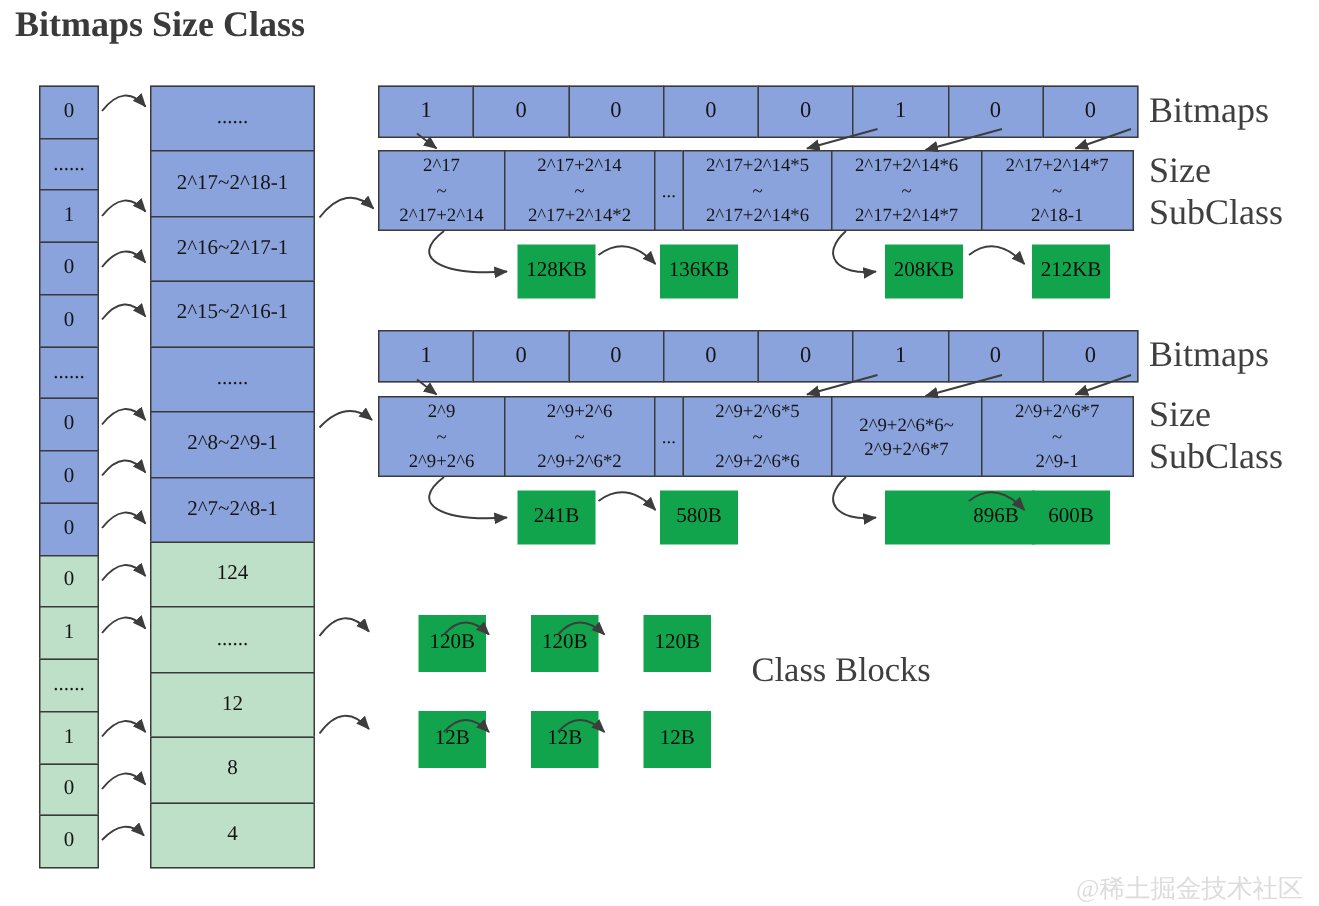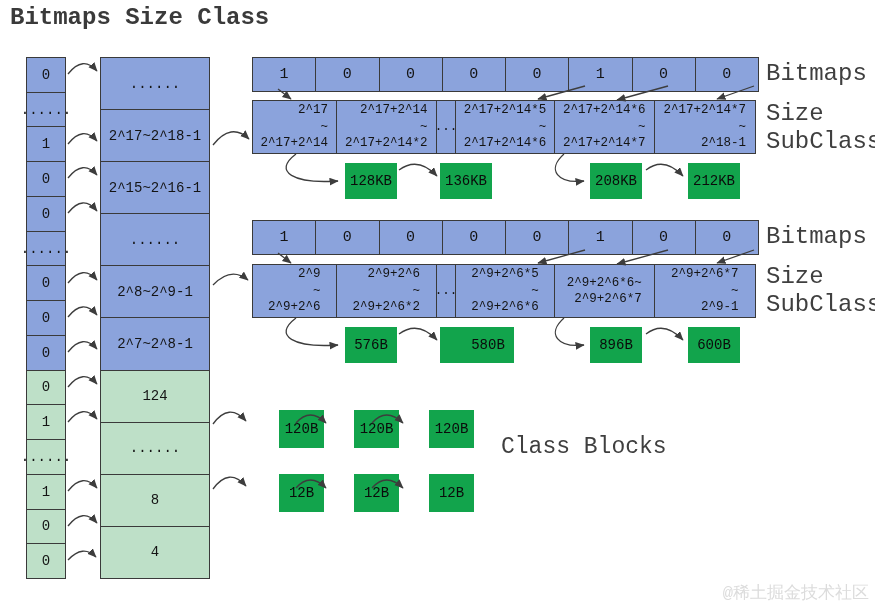--- a/index.html
+++ b/index.html
@@ -1,34 +1,34 @@
 <!DOCTYPE html>
 <html><head>
 <meta charset="utf-8">
 <style>
   html,body{margin:0;padding:0;background:#fff;}
   .canvas{position:relative;width:875px;height:604px;background:#fff;
-          font-family:Liberation Mono, monospace;overflow:hidden;}
+          font-family:Liberation Serif, serif;overflow:hidden;}
   .title{position:absolute;left:10px;top:4px;margin:0;font-size:24px;font-weight:600;color:#3a3a3a;}
   .col{position:absolute;display:flex;flex-direction:column;}
   .bitcol{left:26px;top:57px;width:40px;height:522px;}
   .classcol{left:100px;top:57px;width:110px;height:522px;}
   .cell{flex:1;display:flex;align-items:center;justify-content:center;
         border:1px solid #3a3a3a;font-size:14px;color:#141414;box-sizing:border-box;}
   .cell + .cell{margin-top:-1px;}
   .blue{background:#8BA3DC;}
   .green{background:#BEE0C8;}
   .bitmaprow{position:absolute;left:252px;width:507px;height:35px;display:flex;}
   .bm1{top:57px;}  .bm2{top:220px;}
   .bmcell{flex:1;display:flex;align-items:center;justify-content:center;background:#8BA3DC;
           border:1px solid #3a3a3a;font-size:15px;color:#141414;box-sizing:border-box;}
   .bmcell + .bmcell{margin-left:-1px;}
   .subrow{position:absolute;left:252px;width:507px;height:54px;display:flex;}
   .sub1{top:100px;}  .sub2{top:264px;}
-  .subcell{display:flex;align-items:center;justify-content:center;text-align:right;
+  .subcell{display:flex;align-items:center;justify-content:center;text-align:center;
            white-space:pre-line;background:#8BA3DC;border:1px solid #3a3a3a;
            font-size:12.5px;line-height:1.32;color:#141414;box-sizing:border-box;}
   .subcell + .subcell{margin-left:-1px;}
   .w1{width:16.7%}.w2{width:20.0%}.wd{width:3.9%}.w4{width:19.8%}.w5{width:19.8%}.w6{width:20.2%}
   .side-label{position:absolute;left:766px;font-size:24px;color:#3f3f3f;white-space:pre-line;line-height:28px;}
   .gbox{position:absolute;width:52px;height:36px;background:#12A44C;display:flex;
         align-items:center;justify-content:center;font-size:14px;color:#0b0b0b;}
   .fbox{position:absolute;width:45px;height:38px;background:#12A44C;display:flex;
         align-items:center;justify-content:center;font-size:14px;color:#0b0b0b;margin-left:30px;}
   .free-label{position:absolute;left:501px;top:434px;font-size:23px;color:#3f3f3f;}
@@ -58,26 +58,28 @@
       <div class="cell green">......</div>
       <div class="cell green">1</div>
       <div class="cell green">0</div>
       <div class="cell green">0</div>
     </div>
 
   <div class="col classcol">
 
       <div class="cell blue">......</div>
       <div class="cell blue">2^17~2^18-1</div>
+      <div class="cell blue">2^16~2^17-1</div>
       <div class="cell blue">2^15~2^16-1</div>
       <div class="cell blue">......</div>
       <div class="cell blue">2^8~2^9-1</div>
       <div class="cell blue">2^7~2^8-1</div>
       <div class="cell green">124</div>
       <div class="cell green">......</div>
+      <div class="cell green">12</div>
       <div class="cell green">8</div>
       <div class="cell green">4</div>
     </div>
 
   <div class="bitmaprow bm1">
 
   <div class="bmcell">1</div>
       <div class="bmcell">0</div>
       <div class="bmcell">0</div>
       <div class="bmcell">0</div>
@@ -136,23 +138,23 @@
 2^9+2^6*6</div>
     <div class="subcell w5">2^9+2^6*6~
 2^9+2^6*7</div>
     <div class="subcell w6">2^9+2^6*7
 ~
 2^9-1</div>
   </div>
   <div class="side-label" style="top:223px;">Bitmaps</div>
   <div class="side-label" style="top:263px;">Size
 SubClass</div>
-  <div class="gbox" style="left:345px;top:327px;">576B</div>
-  <div class="gbox" style="left:440px;top:327px;padding-left:22px;">580B</div>
-  <div class="gbox" style="left:590px;top:327px;">896B</div>
+  <div class="gbox" style="left:345px;top:327px;">241B</div>
+  <div class="gbox" style="left:440px;top:327px;">580B</div>
+  <div class="gbox" style="left:590px;top:327px;padding-left:48px;">896B</div>
   <div class="gbox" style="left:688px;top:327px;">600B</div>
 
   <div class="fbox" style="left:249px;top:410px;">120B</div>
   <div class="fbox" style="left:324px;top:410px;">120B</div>
   <div class="fbox" style="left:399px;top:410px;">120B</div>
   <div class="fbox" style="left:249px;top:474px;">12B</div>
   <div class="fbox" style="left:324px;top:474px;">12B</div>
   <div class="fbox" style="left:399px;top:474px;">12B</div>
   <div class="free-label">Class Blocks</div>
 

